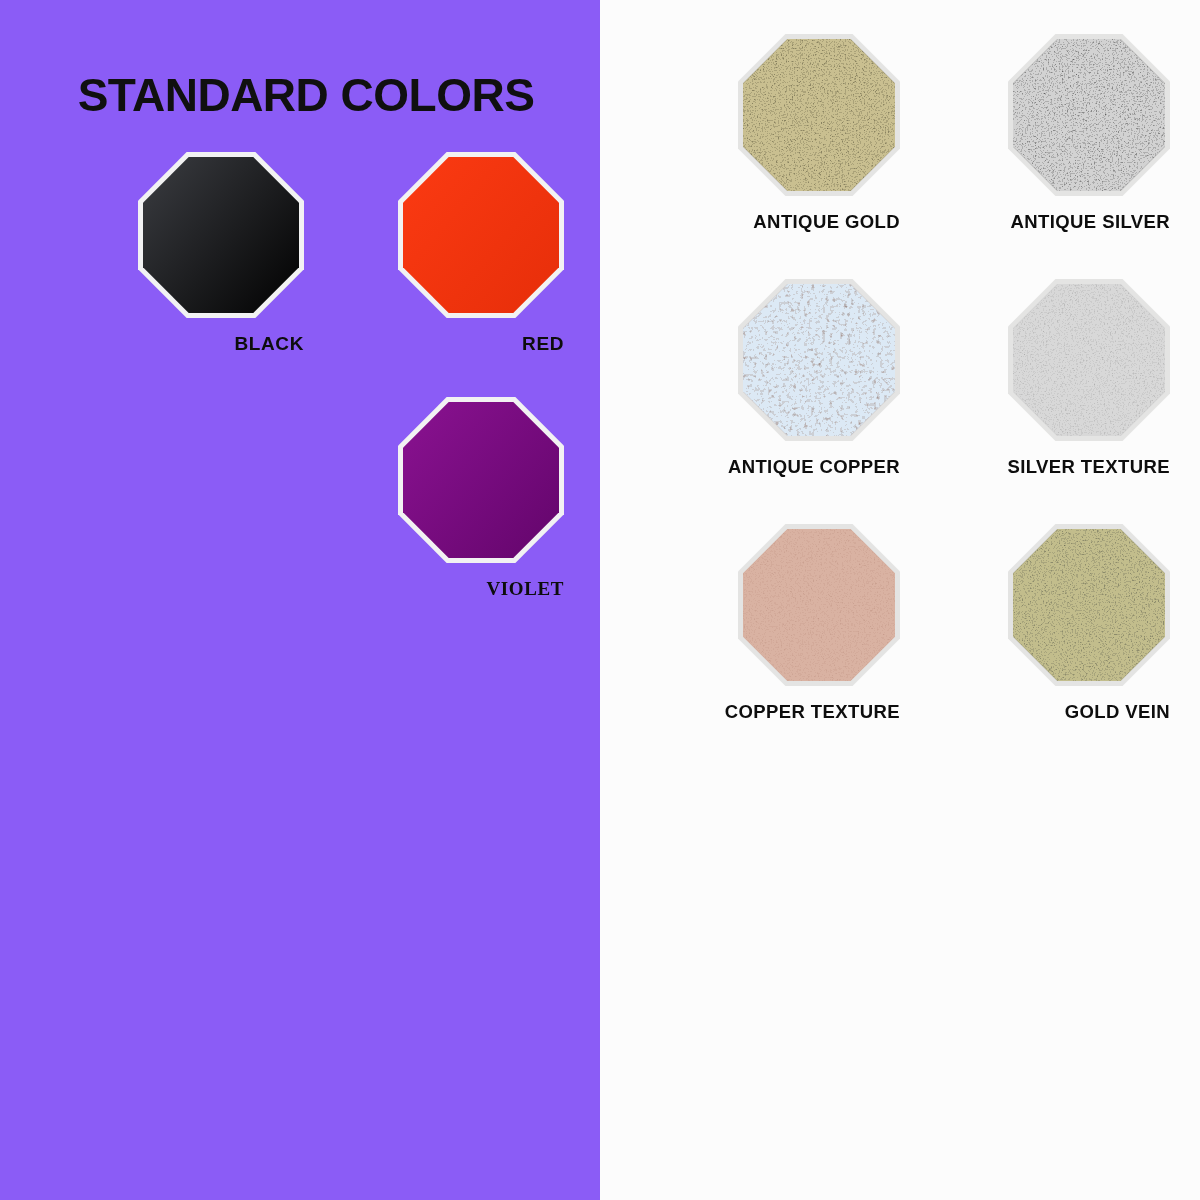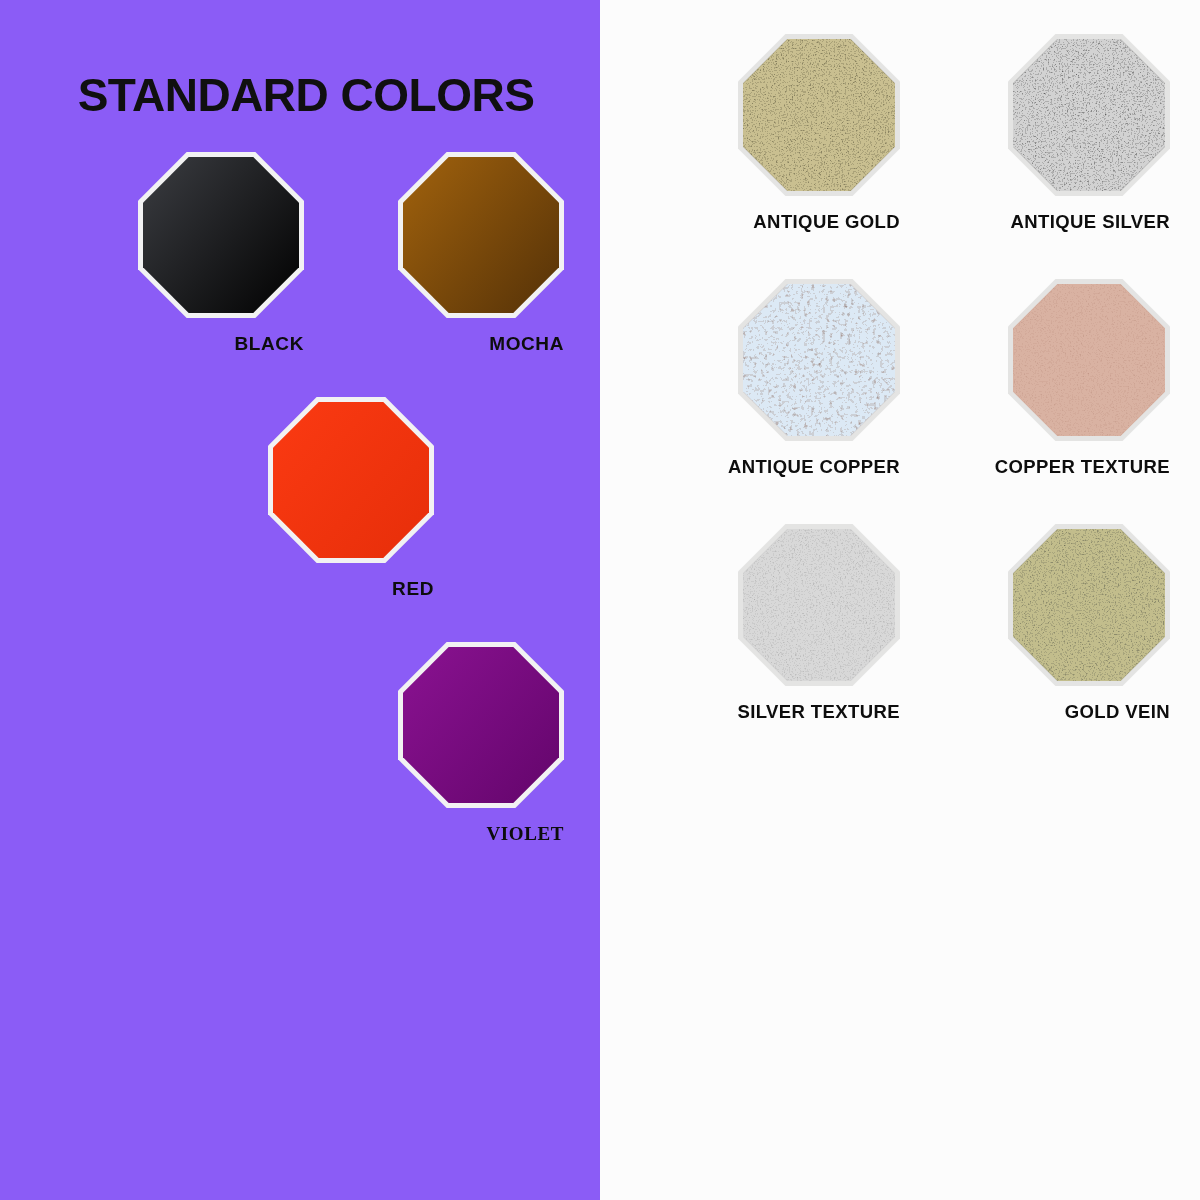--- a/index.html
+++ b/index.html
@@ -135,37 +135,20 @@
             </div>
           </div>
           <div class="swatch-label">BLACK</div>
         </div>
         <div class="cell">
           <div class="oct-wrap">
             <div class="oct-ring" style="background: rgb(242, 242, 243);"></div>
             <div class="oct-face">
               <svg viewBox="0 0 100 100" preserveAspectRatio="none">
                 <defs>
-                  <linearGradient id="gfx2" x1="0" y1="0" x2="1" y2="0.85">
-                    <stop offset="0%" stop-color="#a1620d"></stop>
-                    <stop offset="100%" stop-color="#5a3508"></stop>
-                  </linearGradient>
-                </defs>
-                <rect width="100" height="100" fill="url(#gfx2)"></rect>
-              </svg>
-            </div>
-          </div>
-          <div class="swatch-label">MOCHA</div>
-        </div>
-        <div class="cell">
-          <div class="oct-wrap">
-            <div class="oct-ring" style="background: rgb(242, 242, 243);"></div>
-            <div class="oct-face">
-              <svg viewBox="0 0 100 100" preserveAspectRatio="none">
-                <defs>
                   <linearGradient id="gfx4" x1="0" y1="0" x2="1" y2="0.85">
                     <stop offset="0%" stop-color="#fb3a12"></stop>
                     <stop offset="100%" stop-color="#e82f0a"></stop>
                   </linearGradient>
                 </defs>
                 <rect width="100" height="100" fill="url(#gfx4)"></rect>
               </svg>
             </div>
           </div>
           <div class="swatch-label">RED</div>
@@ -284,20 +267,51 @@
             </div>
           </div>
           <div class="swatch-label">ANTIQUE COPPER</div>
         </div>
         <div class="cell">
           <div class="oct-wrap">
             <div class="oct-ring" style="background: rgb(228, 228, 227);"></div>
             <div class="oct-face">
               <svg viewBox="0 0 100 100" preserveAspectRatio="none">
                 <defs>
+                  <filter id="nfx10" x="0" y="0" width="100%" height="100%">
+                    <feTurbulence type="fractalNoise" baseFrequency="0.95" numOctaves="4" seed="80" result="t"></feTurbulence>
+                    <feColorMatrix in="t" type="matrix" result="m" values="0 0 0 0 0   0 0 0 0 0   0 0 0 0 0   1 0.6 0.2 0 0"></feColorMatrix>
+                    <feComponentTransfer in="m" result="hard">
+                      <feFuncA type="discrete" tableValues="0 0.25 0.5 0.75 1"></feFuncA>
+                    </feComponentTransfer>
+                    <feFlood flood-color="#d8d8d8" result="hi"></feFlood>
+                    <feFlood flood-color="#777777" result="lo"></feFlood>
+                    <feComposite in="hi" in2="hard" operator="in" result="hiMask"></feComposite>
+                    <feTurbulence type="fractalNoise" baseFrequency="0.95" numOctaves="4" seed="154" result="t2"></feTurbulence>
+                    <feColorMatrix in="t2" type="matrix" result="m2" values="0 0 0 0 0   0 0 0 0 0   0 0 0 0 0   0 0 0.9 0 -0.35"></feColorMatrix>
+                    <feComposite in="lo" in2="m2" operator="in" result="loMask"></feComposite>
+                    <feMerge>
+                      <feMergeNode in="loMask"></feMergeNode>
+                      <feMergeNode in="hiMask"></feMergeNode>
+                    </feMerge>
+                  </filter>
+                </defs>
+                <rect width="100" height="100" fill="#a8a8a8"></rect>
+                <rect width="100" height="100" filter="url(#nfx10)"></rect>
+              </svg>
+            </div>
+          </div>
+          <div class="swatch-label">SILVER TEXTURE</div>
+        </div>
+        <div class="cell">
+          <div class="oct-wrap">
+            <div class="oct-ring" style="background: rgb(228, 228, 227);"></div>
+            <div class="oct-face">
+              <svg viewBox="0 0 100 100" preserveAspectRatio="none">
+                <defs>
                   <filter id="nfx11" x="0" y="0" width="100%" height="100%">
                     <feTurbulence type="fractalNoise" baseFrequency="0.95" numOctaves="4" seed="87" result="t"></feTurbulence>
                     <feColorMatrix in="t" type="matrix" result="m" values="0 0 0 0 0   0 0 0 0 0   0 0 0 0 0   1 0.6 0.2 0 0"></feColorMatrix>
                     <feComponentTransfer in="m" result="hard">
                       <feFuncA type="discrete" tableValues="0 0.25 0.5 0.75 1"></feFuncA>
                     </feComponentTransfer>
                     <feFlood flood-color="#d9b2a2" result="hi"></feFlood>
                     <feFlood flood-color="#9a6c5c" result="lo"></feFlood>
                     <feComposite in="hi" in2="hard" operator="in" result="hiMask"></feComposite>
                     <feTurbulence type="fractalNoise" baseFrequency="0.95" numOctaves="4" seed="167" result="t2"></feTurbulence>
@@ -315,51 +329,20 @@
             </div>
           </div>
           <div class="swatch-label">COPPER TEXTURE</div>
         </div>
         <div class="cell">
           <div class="oct-wrap">
             <div class="oct-ring" style="background: rgb(228, 228, 227);"></div>
             <div class="oct-face">
               <svg viewBox="0 0 100 100" preserveAspectRatio="none">
                 <defs>
-                  <filter id="nfx10" x="0" y="0" width="100%" height="100%">
-                    <feTurbulence type="fractalNoise" baseFrequency="0.95" numOctaves="4" seed="80" result="t"></feTurbulence>
-                    <feColorMatrix in="t" type="matrix" result="m" values="0 0 0 0 0   0 0 0 0 0   0 0 0 0 0   1 0.6 0.2 0 0"></feColorMatrix>
-                    <feComponentTransfer in="m" result="hard">
-                      <feFuncA type="discrete" tableValues="0 0.25 0.5 0.75 1"></feFuncA>
-                    </feComponentTransfer>
-                    <feFlood flood-color="#d8d8d8" result="hi"></feFlood>
-                    <feFlood flood-color="#777777" result="lo"></feFlood>
-                    <feComposite in="hi" in2="hard" operator="in" result="hiMask"></feComposite>
-                    <feTurbulence type="fractalNoise" baseFrequency="0.95" numOctaves="4" seed="154" result="t2"></feTurbulence>
-                    <feColorMatrix in="t2" type="matrix" result="m2" values="0 0 0 0 0   0 0 0 0 0   0 0 0 0 0   0 0 0.9 0 -0.35"></feColorMatrix>
-                    <feComposite in="lo" in2="m2" operator="in" result="loMask"></feComposite>
-                    <feMerge>
-                      <feMergeNode in="loMask"></feMergeNode>
-                      <feMergeNode in="hiMask"></feMergeNode>
-                    </feMerge>
-                  </filter>
-                </defs>
-                <rect width="100" height="100" fill="#a8a8a8"></rect>
-                <rect width="100" height="100" filter="url(#nfx10)"></rect>
-              </svg>
-            </div>
-          </div>
-          <div class="swatch-label">SILVER TEXTURE</div>
-        </div>
-        <div class="cell">
-          <div class="oct-wrap">
-            <div class="oct-ring" style="background: rgb(228, 228, 227);"></div>
-            <div class="oct-face">
-              <svg viewBox="0 0 100 100" preserveAspectRatio="none">
-                <defs>
                   <filter id="nfx12" x="0" y="0" width="100%" height="100%">
                     <feTurbulence type="fractalNoise" baseFrequency="0.95" numOctaves="4" seed="94" result="t"></feTurbulence>
                     <feColorMatrix in="t" type="matrix" result="m" values="0 0 0 0 0   0 0 0 0 0   0 0 0 0 0   1 0.6 0.2 0 0"></feColorMatrix>
                     <feComponentTransfer in="m" result="hard">
                       <feFuncA type="discrete" tableValues="0 0.25 0.5 0.75 1"></feFuncA>
                     </feComponentTransfer>
                     <feFlood flood-color="#c2bd8c" result="hi"></feFlood>
                     <feFlood flood-color="#22241d" result="lo"></feFlood>
                     <feComposite in="hi" in2="hard" operator="in" result="hiMask"></feComposite>
                     <feTurbulence type="fractalNoise" baseFrequency="0.95" numOctaves="4" seed="180" result="t2"></feTurbulence>

